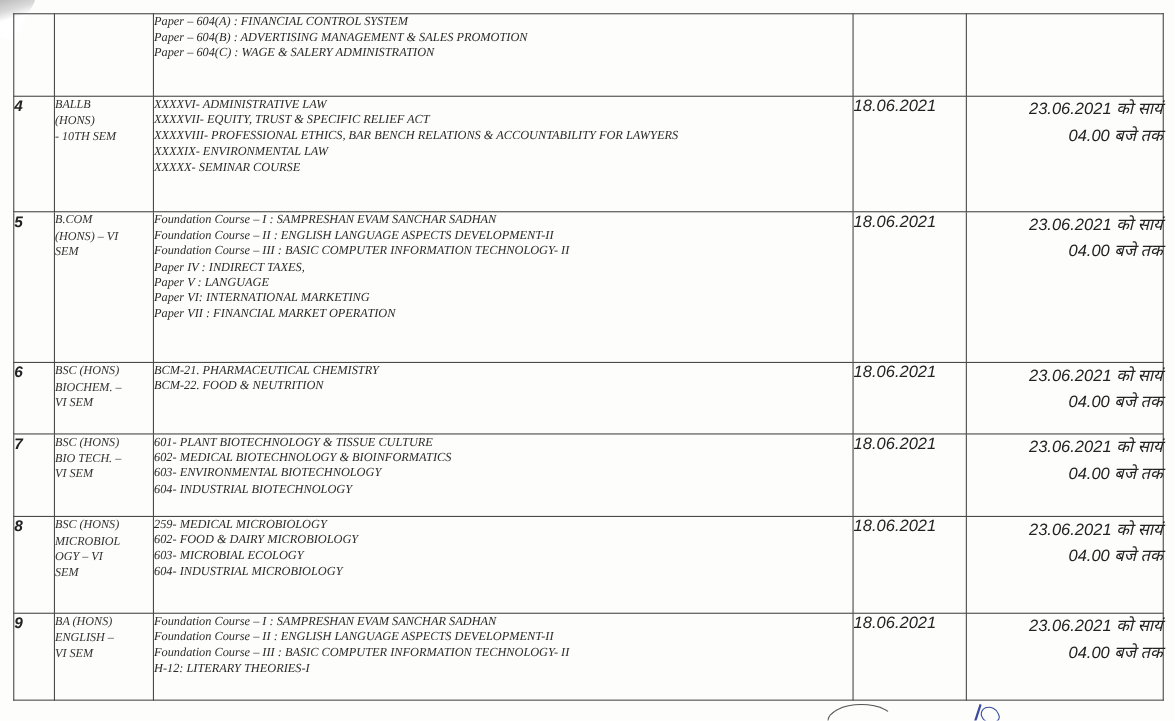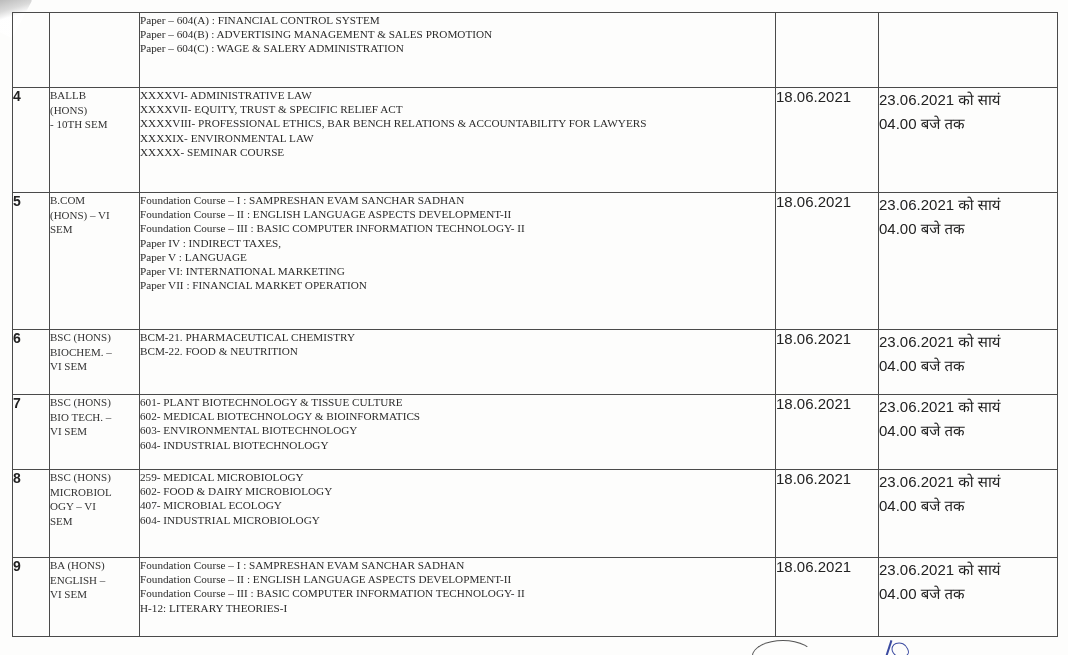--- a/index.html
+++ b/index.html
@@ -1,21 +1,21 @@
 <!DOCTYPE html>
 <html><head>
 <meta charset="utf-8">
 <style>
   html, body { margin: 0; padding: 0; }
   body {
     width: 1068px; height: 655px; overflow: hidden;
     background: #ffffff; position: relative;
     font-family: "Liberation Serif", serif; color: #2a2a2a;
   }
-  .page { position: absolute; inset: 0; background: #fdfdfc; }
+  .page { position: absolute; inset: 0; background: #fdfdfc; font-style: italic; }
   .corner-mark {
     position: absolute; left: -6px; top: -10px; width: 30px; height: 44px;
     background: linear-gradient(135deg, #8a8a8a 0%, #d4d4d4 45%, #ffffff 60%);
     transform: rotate(28deg); border-radius: 3px; opacity: .85;
   }
   table.schedule {
     position: absolute; left: 12px; top: 12px;
     width: 1045px; border-collapse: collapse; table-layout: fixed;
   }
   table.schedule td {
@@ -36,21 +36,21 @@
     color: #333; text-transform: none;
   }
   .papers {
     font-size: 11.2px; line-height: 14.2px; padding: 9px 4px 0 7px; color: #2b2b2b;
   }
   .paper-line { white-space: nowrap; display: block; }
   .start, .end {
     font-family: "Liberation Sans", sans-serif; font-size: 15px; color: #222; margin-left: 20px;
   }
   .start { padding: 9px 0 0 10px; }
-  .end { text-align: left; padding: 9px 4px 0 4px; line-height: 24px; }
+  .end { text-align: right; padding: 9px 4px 0 4px; line-height: 24px; }
   .end span { display: block; }
 
   tr.r-cont td { height: 74px; }
   tr.r4 td { height: 104px; }
   tr.r5 td { height: 136px; }
   tr.r6 td { height: 64px; }
   tr.r7 td { height: 74px; }
   tr.r8 td { height: 87px; }
   tr.r9 td { height: 78px; }
 
@@ -183,21 +183,21 @@
         <td class="sno">8</td>
         <td class="course">
           <span class="paper-line">BSC (HONS)</span>
           <span class="paper-line">MICROBIOL</span>
           <span class="paper-line">OGY – VI</span>
           <span class="paper-line">SEM</span>
         </td>
         <td class="papers">
           <span class="paper-line">259- MEDICAL MICROBIOLOGY</span>
           <span class="paper-line">602- FOOD &amp; DAIRY MICROBIOLOGY</span>
-          <span class="paper-line">407- MICROBIAL ECOLOGY</span>
+          <span class="paper-line">603- MICROBIAL ECOLOGY</span>
           <span class="paper-line">604- INDUSTRIAL MICROBIOLOGY</span>
         </td>
         <td class="start">18.06.2021</td>
         <td class="end">
           <span>23.06.2021 को सायं</span>
           <span>04.00 बजे तक</span>
         </td>
       </tr>
 
       <tr class="r9">

